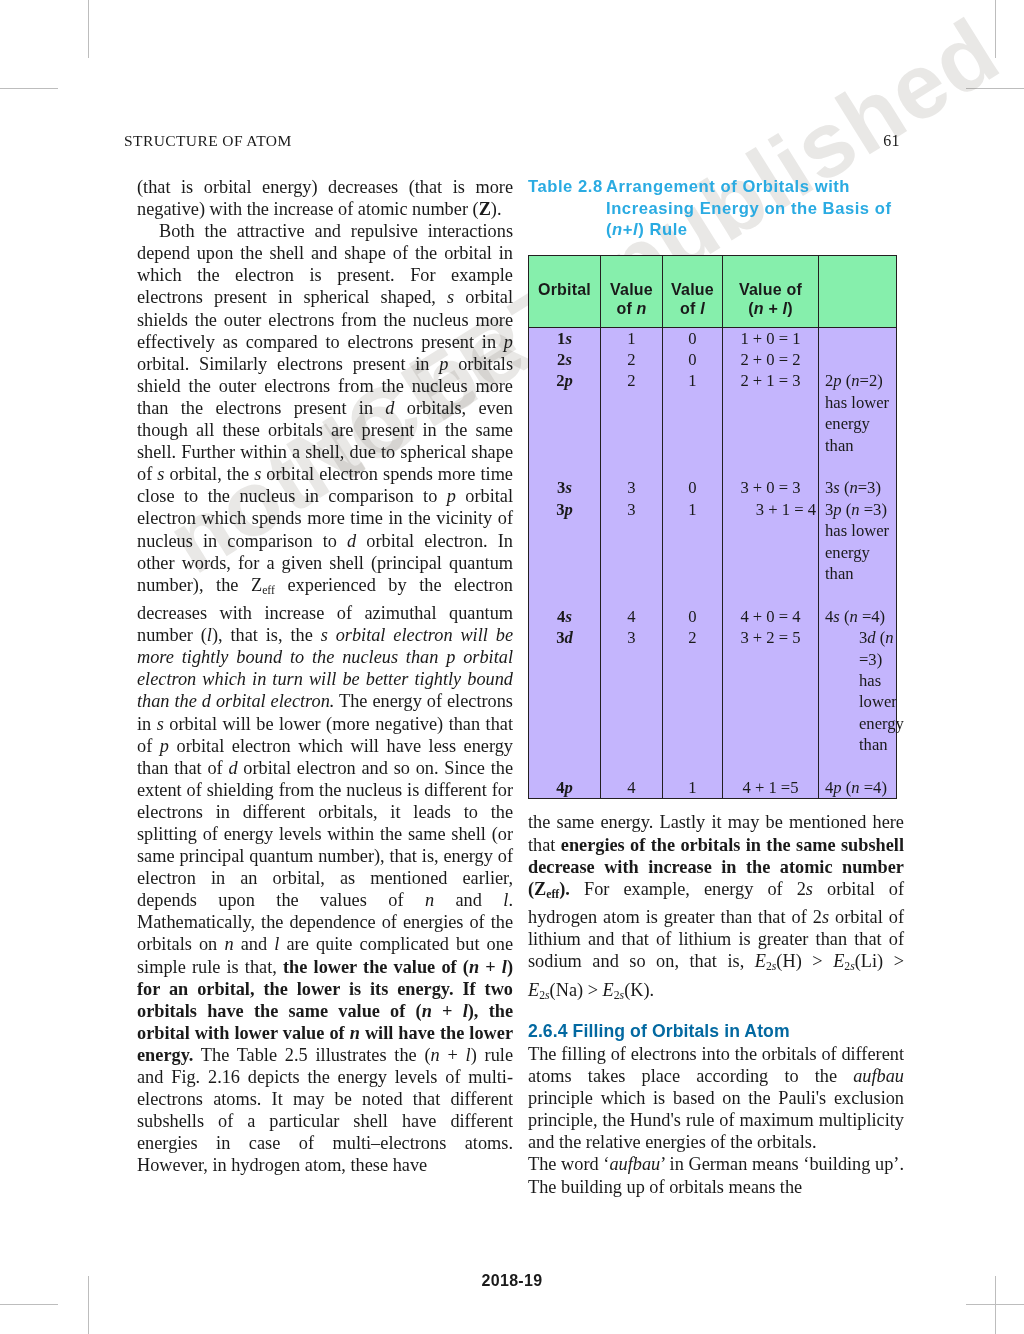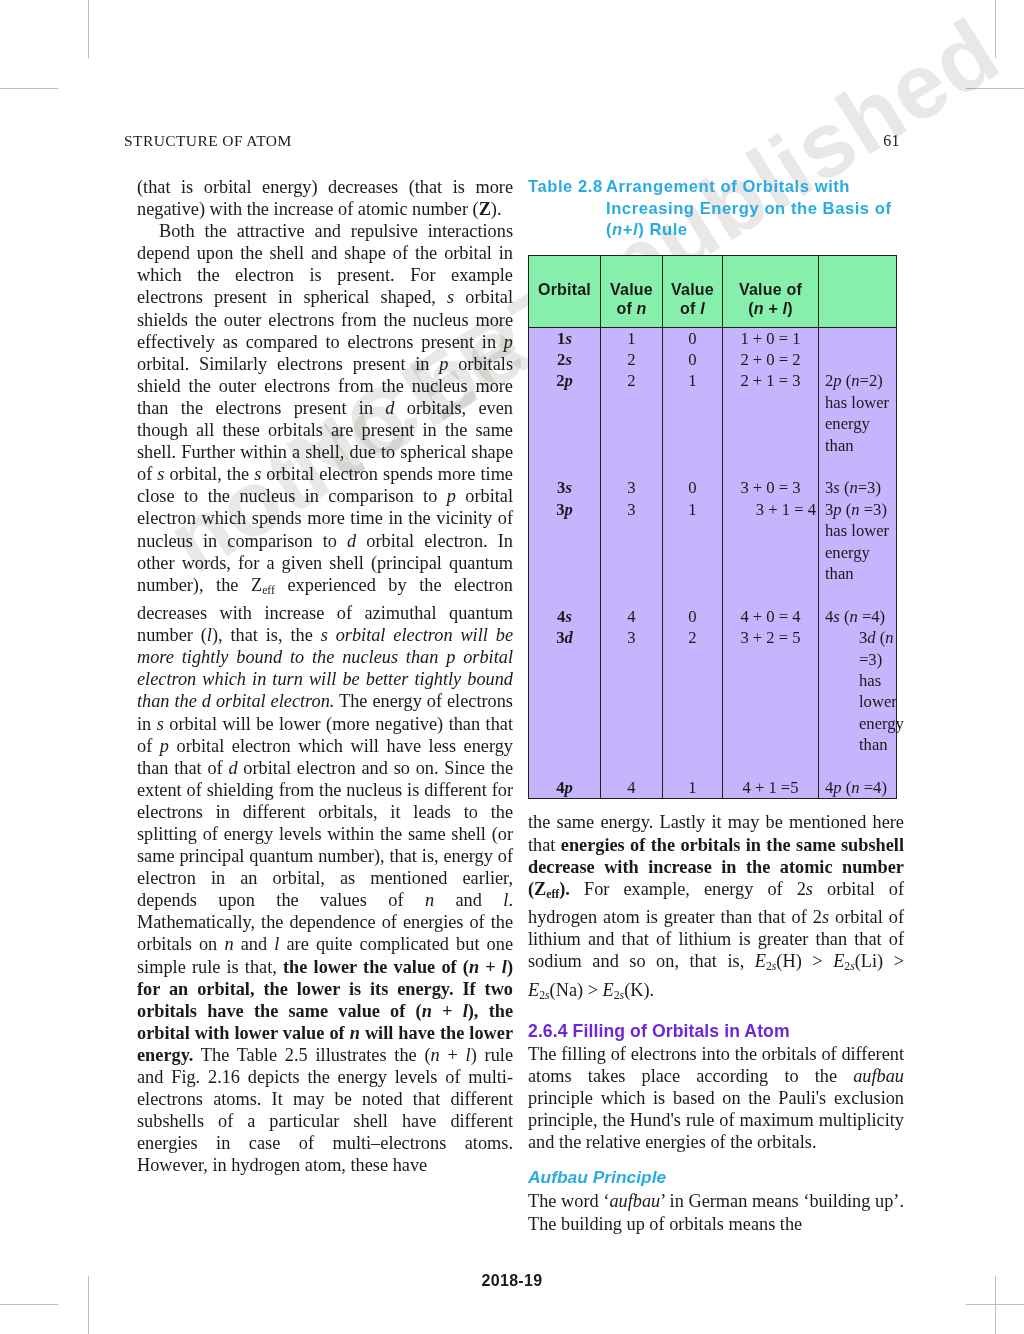--- a/index.html
+++ b/index.html
@@ -163,21 +163,21 @@
   col.w-n     { width: 62px; }
   col.w-l     { width: 60px; }
   col.w-nl    { width: 96px; }
   col.w-note  { width: 78px; }
 
   
   h3.sec {
     font-family: "Liberation Sans", sans-serif;
     font-size: 17.6px;
     font-weight: bold;
-    color: #6d28d9;
+    color: #0369a1;
     margin: 14px 0 1px 0;
     letter-spacing: 0.1px;
   }
   h4.sub {
     font-family: "Liberation Sans", sans-serif;
     font-size: 17.4px;
     font-weight: bold;
     font-style: italic;
     color: #2aabe2;
     margin: 14px 0 2px 0;
@@ -344,19 +344,18 @@
           </tr>
         </tbody>
     </table>
 
     <p class="body" style="margin-top:12px;">the same energy. Lastly it may be mentioned here that <b>energies of the orbitals in the same subshell decrease with increase in the atomic number (Z<sub>eff</sub>).</b> For example, energy of 2<i>s</i> orbital of hydrogen atom is greater than that of 2<i>s</i> orbital of lithium and that of lithium is greater than that of sodium and so on, that is, <i>E</i><sub>2<i>s</i></sub>(H) &gt; <i>E</i><sub>2<i>s</i></sub>(Li) &gt; <i>E</i><sub>2<i>s</i></sub>(Na) &gt; <i>E</i><sub>2<i>s</i></sub>(K).</p>
 
     <h3 class="sec">2.6.4 Filling of Orbitals in Atom</h3>
 
     <p class="body">The filling of electrons into the orbitals of different atoms takes place according to the <i>aufbau</i> principle which is based on the Pauli's exclusion principle, the Hund's rule of maximum multiplicity and the relative energies of the orbitals.</p>
 
-    <h4 class="sub">Aufbau Principle</h4>
 
     <p class="body">The word ‘<i>aufbau</i>’ in German means ‘building up’. The building up of orbitals means the</p>
   </div>
 </div>
 
 <div id="footer">2018-19</div>
 
 </body></html>

